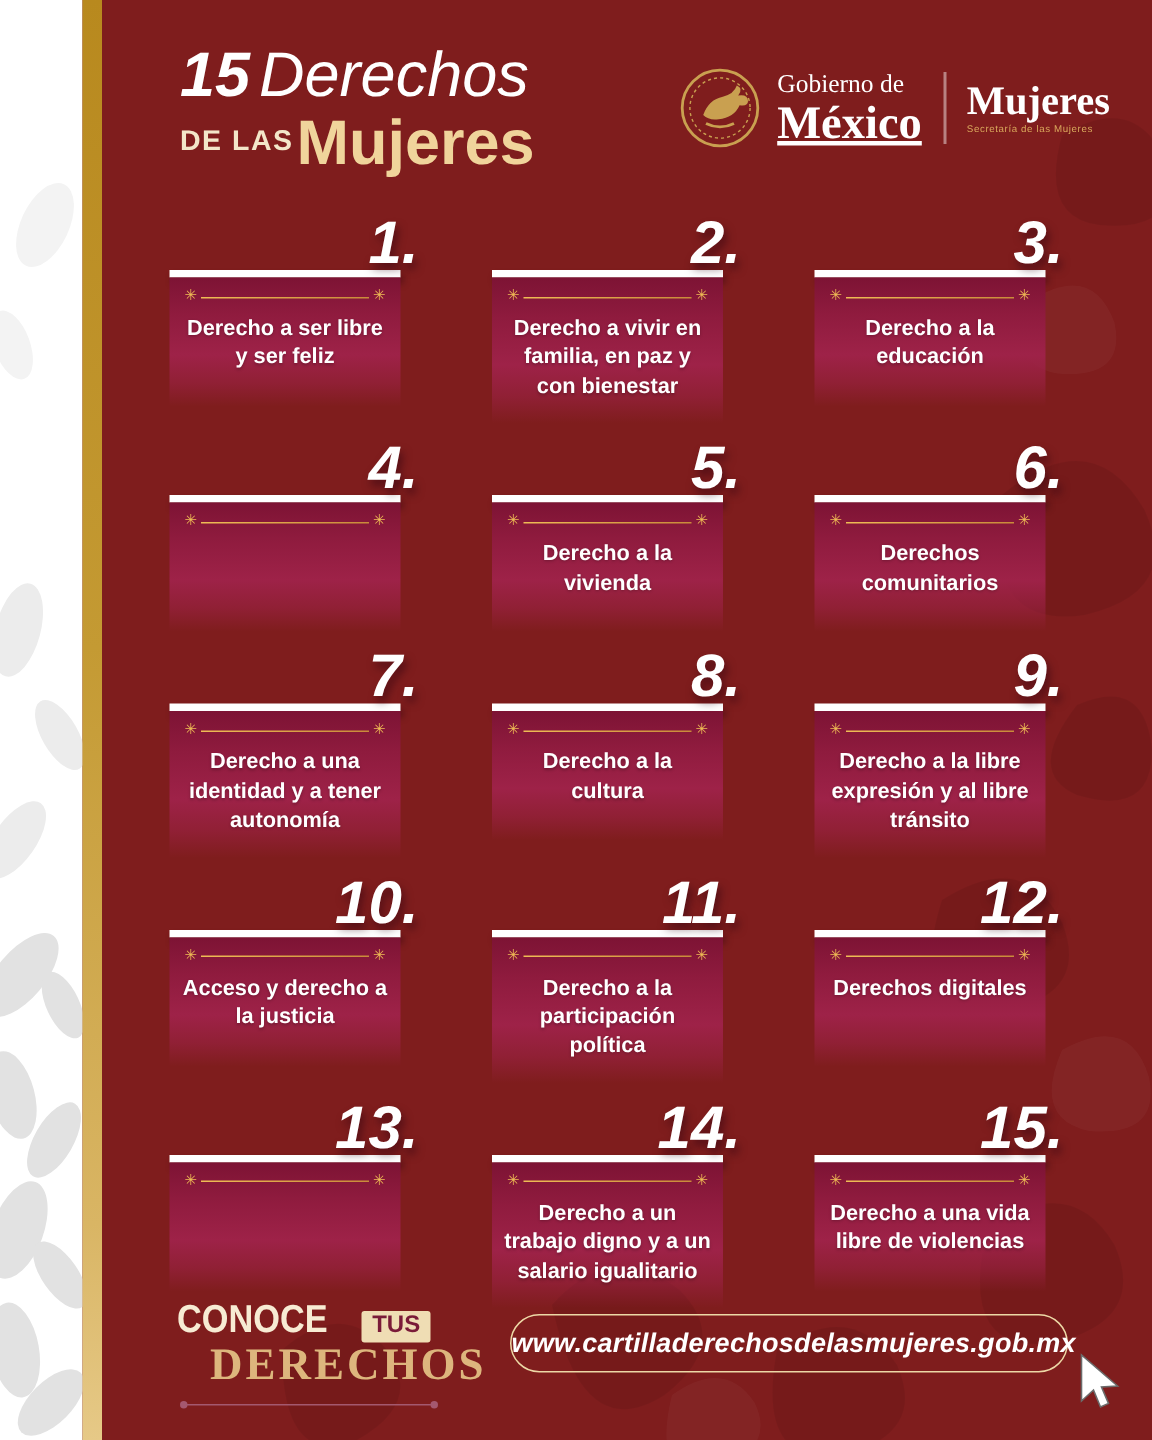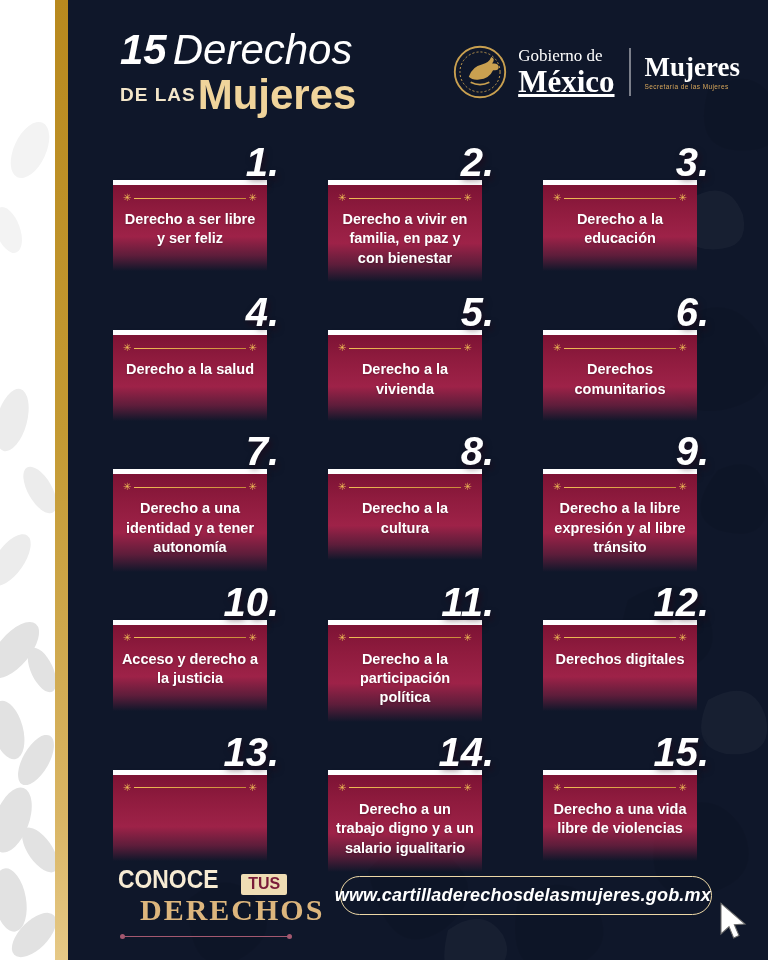--- a/index.html
+++ b/index.html
@@ -1,17 +1,17 @@
 <!DOCTYPE html>
 <html><head>
 <meta charset="utf-8">
 <style>
   * { margin:0; padding:0; box-sizing:border-box; }
   body { font-family: "Liberation Sans", sans-serif; background:#333; }
-  .poster { position:relative; width:768px; height:960px; background:#0f172a; overflow:hidden; }
+  .poster { position:relative; width:768px; height:960px; background:#7f1d1d; overflow:hidden; }
 
   
   .left-strip { position:absolute; left:0; top:0; width:55px; height:960px; background:#ffffff; z-index:3; }
   .gold-bar { position:absolute; left:55px; top:0; width:13px; height:960px; z-index:3;
     background:linear-gradient(to bottom,#B8891E 0%,#C49A33 45%,#D9B564 85%,#E6C987 100%); }
 
   .main { position:absolute; left:68px; top:0; width:700px; height:960px; }
   .bg-pattern { position:absolute; left:0; top:0; width:700px; height:960px; pointer-events:none; }
 
   
@@ -52,21 +52,21 @@
   .conoce-block { position:absolute; left:50px; top:864px; z-index:5; }
   .conoce-line1 { display:flex; align-items:flex-end; gap:9px; }
   .conoce-word { color:#F7EBD3; font-size:26px; font-weight:600; letter-spacing:0px; transform:scaleX(0.88); transform-origin:left; }
   .tus-badge { background:#EFDDB4; color:#7A1B38; font-weight:700; font-size:16px; padding:1px 7px 2px 7px; border-radius:2px; }
   .derechos-word { font-family:"Liberation Serif", serif; color:#DDB67D; font-size:30px; font-weight:700; letter-spacing:2px; margin-left:22px; margin-top:-2px; }
   .conoce-rule { position:relative; width:168px; height:1px; background:#A4586F; margin:9px 0 0 4px; }
   .conoce-rule::before, .conoce-rule::after { content:""; position:absolute; top:-2px; width:5px; height:5px; border-radius:50%; background:#A4586F; }
   .conoce-rule::before { left:-2px; } .conoce-rule::after { right:-2px; }
 
   .url-pill { position:absolute; left:272px; top:876px; width:372px; height:39px; z-index:5;
-    border:1.5px solid #EDD8A6; border-radius:999px; display:flex; align-items:center; justify-content:flex-end; }
+    border:1.5px solid #EDD8A6; border-radius:999px; display:flex; align-items:center; justify-content:flex-start; }
   .url-text { color:#fff; font-style:italic; font-weight:700; font-size:18px; letter-spacing:0.2px; }
   .cursor-arrow { position:absolute; left:648px; top:902px; z-index:6; }
 </style>
 </head>
 <body>
 
 <div class="poster">
 
   <div class="left-strip">
     <svg width="55" height="960" viewBox="0 0 55 960">
@@ -183,21 +183,20 @@
 
   <div class="card">
     <div class="card-num">4.</div>
     <div class="card-bar"></div>
     <div class="card-body">
       <div class="card-divider">
         <span class="star">✳</span>
         <span class="dline"></span>
         <span class="star">✳</span>
       </div>
-      <div class="card-text">Derecho a la salud</div>
     </div>
   </div>
 
   <div class="card">
     <div class="card-num">5.</div>
     <div class="card-bar"></div>
     <div class="card-body">
       <div class="card-divider">
         <span class="star">✳</span>
         <span class="dline"></span>

